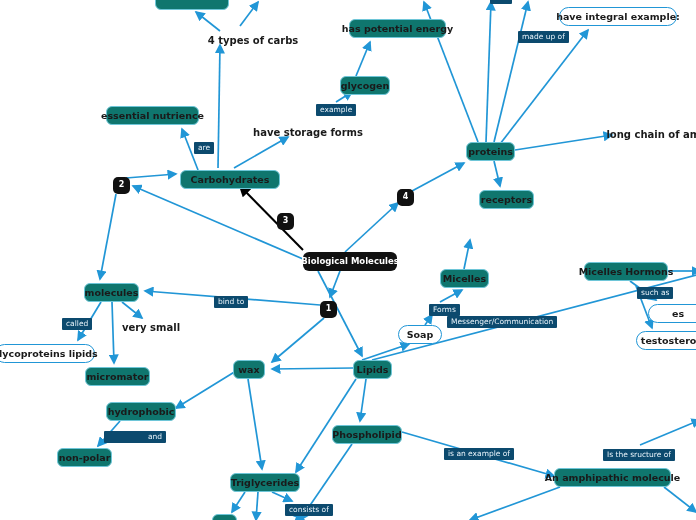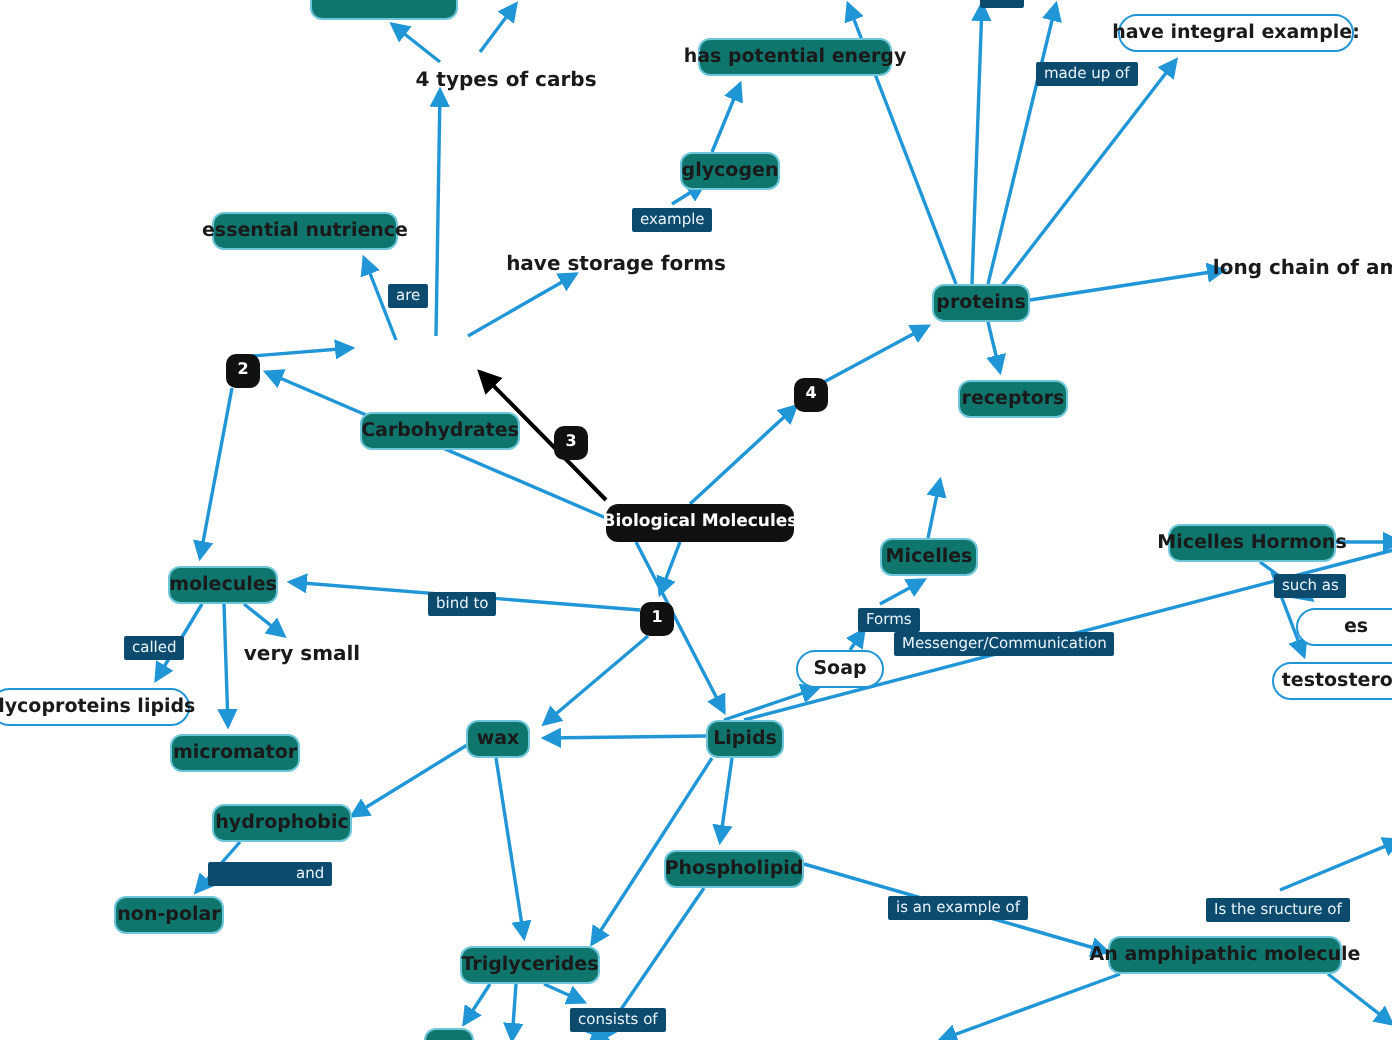--- a/index.html
+++ b/index.html
@@ -186,21 +186,21 @@
       <path d="M303,250 L240,186"></path>
     </g>
   </svg>
 
   <div id="node-layer">
       <div class="node black" style="left: 303px; top: 252px; width: 94px; height: 19px;">Biological Molecules</div>
       <div class="node blacknum" style="left: 320px; top: 301px; width: 17px; height: 17px;">1</div>
       <div class="node blacknum" style="left: 113px; top: 177px; width: 17px; height: 17px;">2</div>
       <div class="node blacknum" style="left: 277px; top: 213px; width: 17px; height: 17px;">3</div>
       <div class="node blacknum" style="left: 397px; top: 189px; width: 17px; height: 17px;">4</div>
-      <div class="node green" style="left: 180px; top: 170px; width: 80px; height: 19px; margin-top: 36px;">Carbohydrates</div>
+      <div class="node green" style="left: 180px; top: 170px; width: 100px; height: 19px;">Carbohydrates</div>
       <div class="node green" style="left: 106px; top: 106px; width: 93px; height: 19px;">essential nutrience</div>
       <div class="node green" style="left: 155px; top: -9px; width: 74px; height: 19px;"></div>
       <div class="node plain" style="left: 210px; top: 34px; width: 86px; height: 14px;">4 types of carbs</div>
       <div class="node plain" style="left: 262px; top: 126px; width: 92px; height: 14px;">have storage forms</div>
       <div class="node green" style="left: 340px; top: 76px; width: 50px; height: 19px;">glycogen</div>
       <div class="node green" style="left: 349px; top: 19px; width: 97px; height: 19px;">has potential energy</div>
       <div class="node green" style="left: 466px; top: 142px; width: 49px; height: 19px;">proteins</div>
       <div class="node green" style="left: 479px; top: 190px; width: 55px; height: 19px;">receptors</div>
       <div class="node pill" style="left: 559px; top: 7px; width: 118px; height: 19px;">have integral example:</div>
       <div class="node plain" style="left: 617px; top: 128px; width: 90px; height: 14px;">long chain of amino</div>

